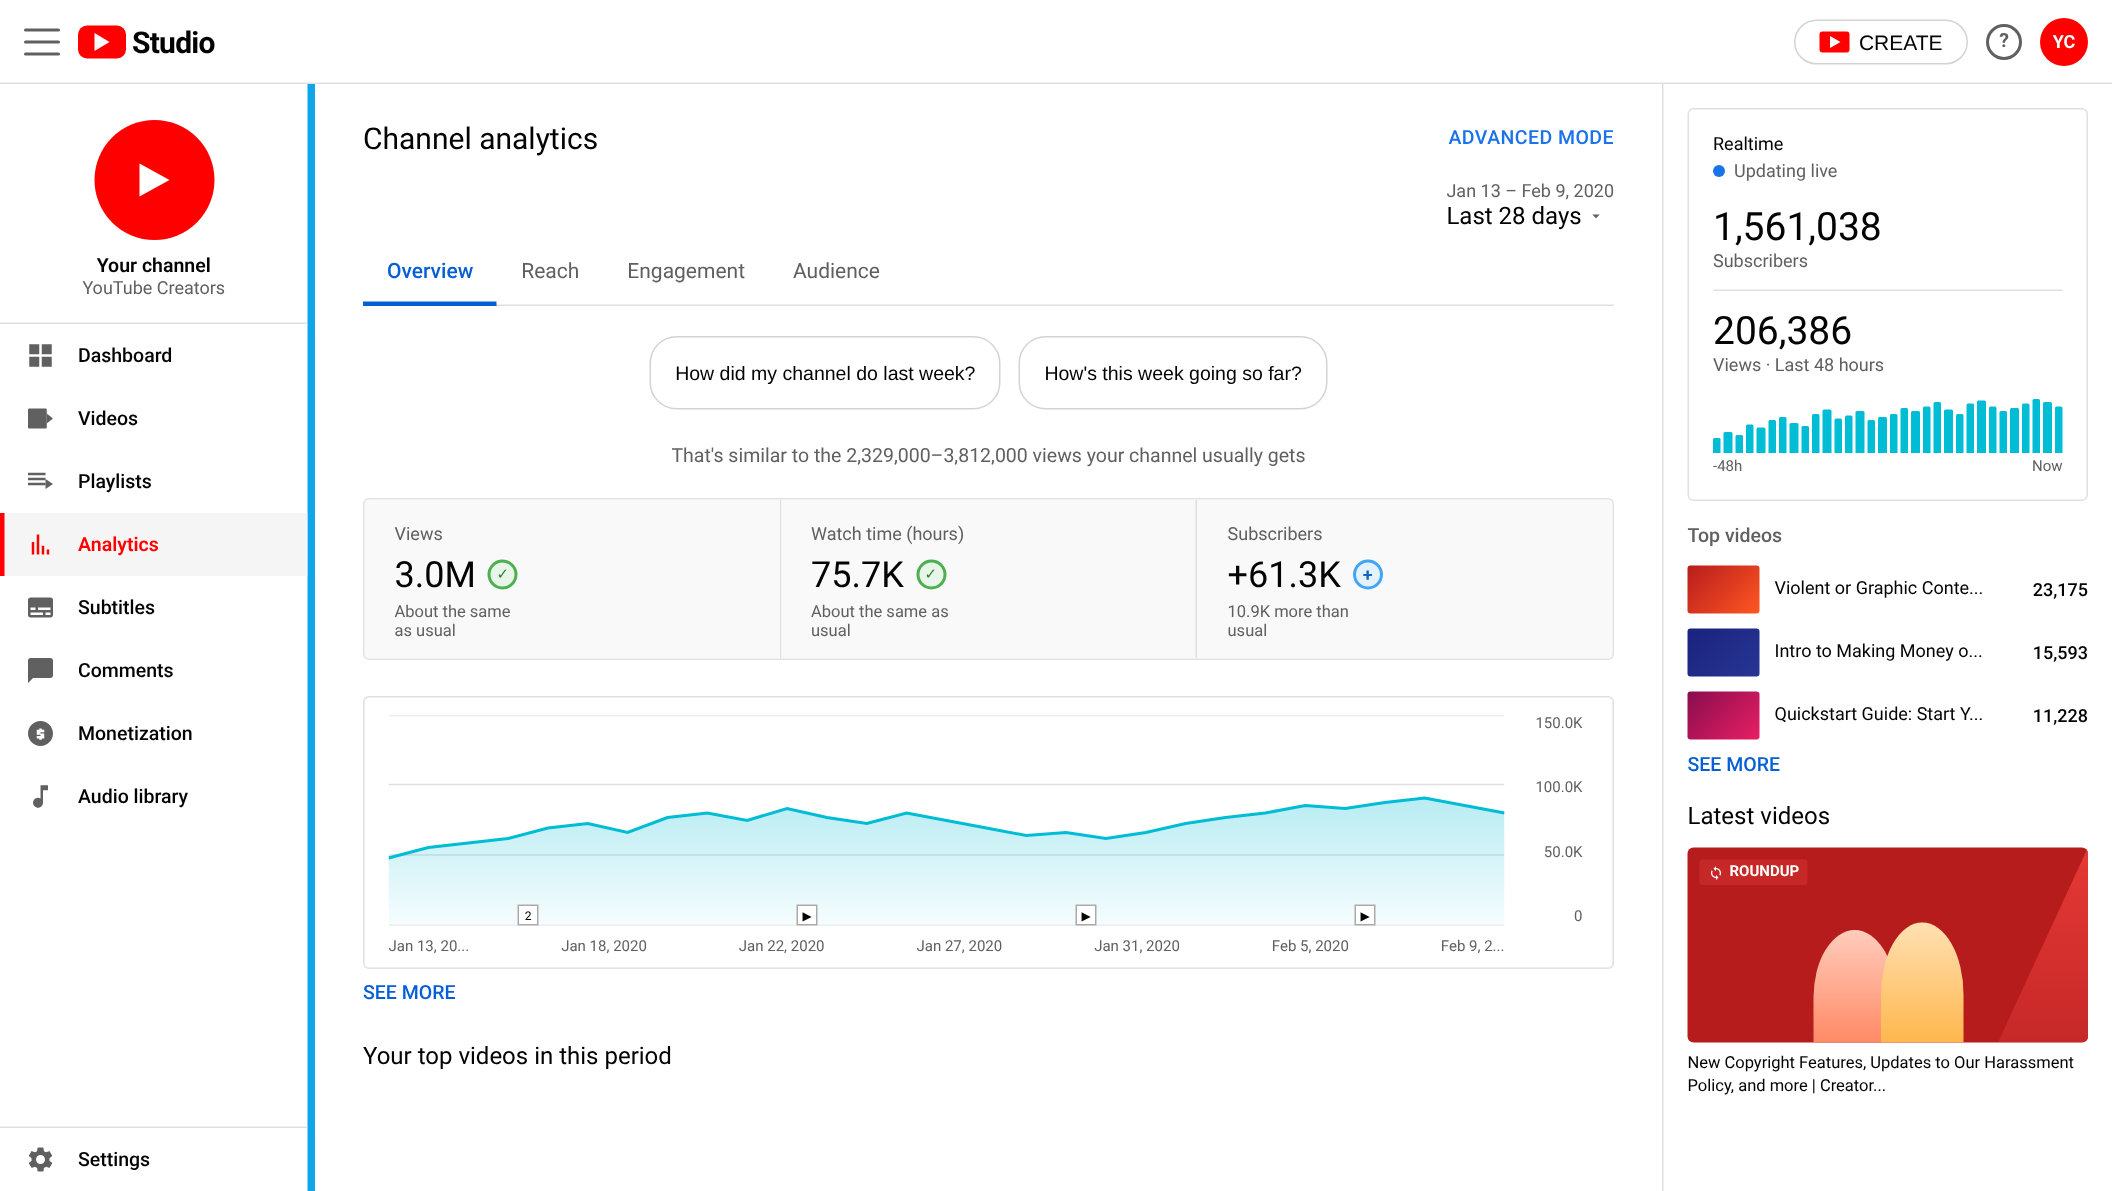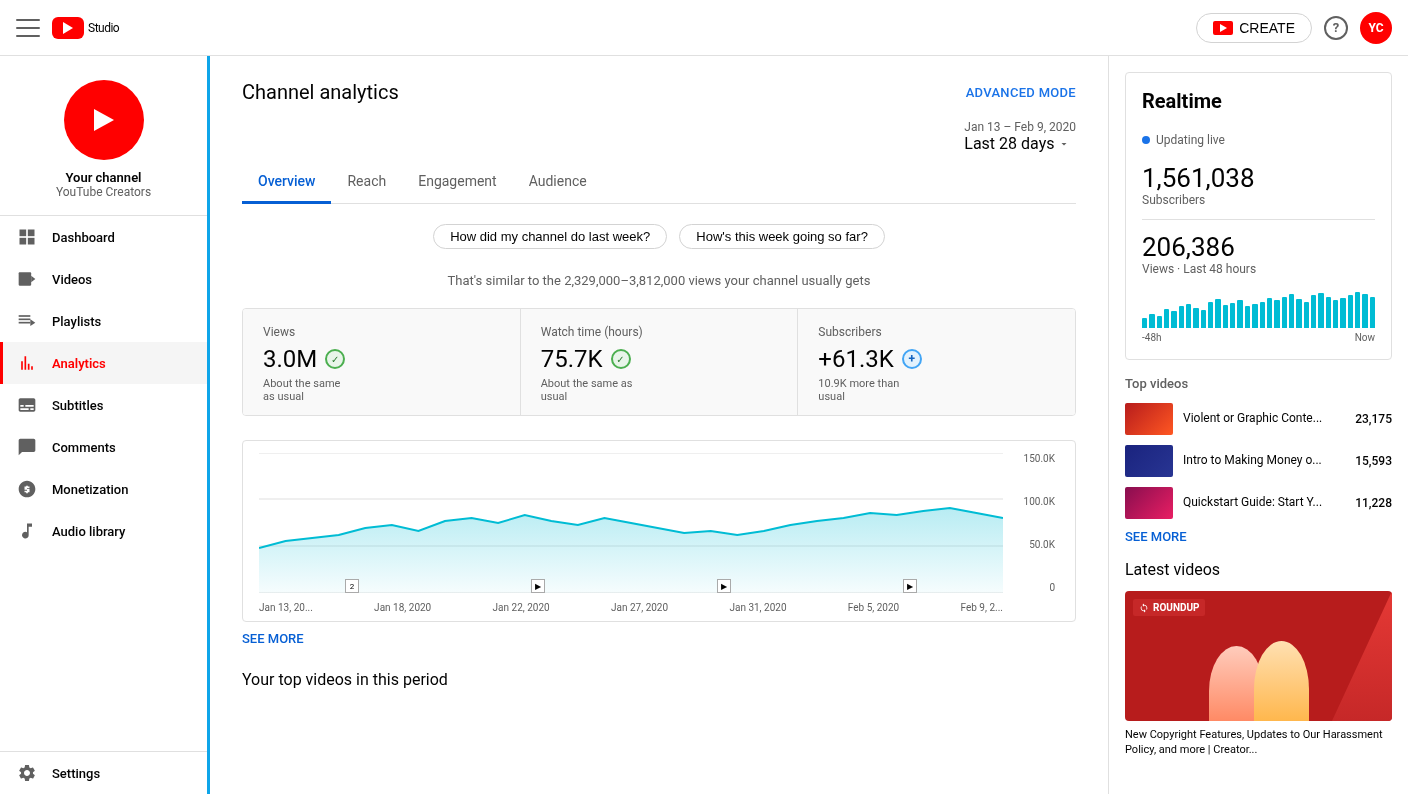--- a/index.html
+++ b/index.html
@@ -10,38 +10,38 @@
       display: flex; align-items: center; height: 56px; padding: 0 16px;
       border-bottom: 1px solid #e0e0e0; background: #fff; flex-shrink: 0;
       position: relative; z-index: 10;
     }
     .topbar-left { display: flex; align-items: center; gap: 12px; }
     .hamburger-icon { cursor: pointer; width: 24px; height: 18px; display: flex; flex-direction: column; justify-content: space-between; }
     .hamburger-icon span { display: block; height: 2px; background: #606060; border-radius: 1px; }
     .logo { display: flex; align-items: center; gap: 4px; text-decoration: none; color: #030303; font-weight: 700; font-size: 18px; }
     .logo-icon { width: 32px; height: 22px; background: #ff0000; border-radius: 6px; display: flex; align-items: center; justify-content: center; }
     .logo-icon::after { content: ''; border-left: 10px solid #fff; border-top: 6px solid transparent; border-bottom: 6px solid transparent; }
-    .logo-text { font-size: 12px; font-weight: 400; letter-spacing: -0.5px; }
+    .logo-text { font-size: 20px; font-weight: 700; letter-spacing: -0.5px; }
 
     .search-bar { flex: 1; max-width: 600px; margin: 0 auto; position: relative; }
     .search-bar input { width: 100%; padding: 8px 16px 8px 44px; border: 1px solid #d3d3d3; border-radius: 2px; font-size: 14px; outline: none; color: #030303; background: #fff; }
     .search-icon-wrap { position: absolute; left: 14px; top: 50%; transform: translateY(-50%); color: #606060; }
 
     .topbar-right { display: flex; align-items: center; gap: 12px; margin-left: auto; }
     .create-btn { display: flex; align-items: center; gap: 6px; padding: 6px 16px; border: 1px solid #d3d3d3; border-radius: 18px; font-size: 14px; font-weight: 500; cursor: pointer; background: #fff; color: #030303; }
     .create-btn .cam-icon { width: 20px; height: 14px; background: #ff0000; border-radius: 2px; display: inline-flex; align-items: center; justify-content: center; position: relative; }
     .create-btn .cam-icon::after { content: ''; border-left: 7px solid #fff; border-top: 4px solid transparent; border-bottom: 4px solid transparent; }
     .help-icon { width: 24px; height: 24px; border-radius: 50%; border: 2px solid #606060; display: flex; align-items: center; justify-content: center; color: #606060; font-size: 13px; font-weight: 700; cursor: pointer; }
     .avatar { width: 32px; height: 32px; border-radius: 50%; background: #ff0000; cursor: pointer; }
 
     
     .main-layout { display: flex; flex: 1; overflow: hidden; }
 
     
-    .sidebar { width: 210px; background: #fff; border-right: 3px solid #0ea5e9; overflow-y: auto; flex-shrink: 0; display: flex; flex-direction: column; }
+    .sidebar { width: 210px; background: #fff; border-right: 5px solid #0ea5e9; overflow-y: auto; flex-shrink: 0; display: flex; flex-direction: column; }
     .channel-info { display: flex; flex-direction: column; align-items: center; padding: 24px 16px 16px; border-bottom: 1px solid #e0e0e0; }
     .channel-avatar { width: 80px; height: 80px; background: #ff0000; border-radius: 50%; display: flex; align-items: center; justify-content: center; margin-bottom: 10px; }
     .channel-name { font-size: 13px; font-weight: 600; text-align: center; }
     .channel-sub { font-size: 12px; color: #606060; text-align: center; }
 
     .nav-items { flex: 1; }
     .nav-item { display: flex; align-items: center; gap: 14px; padding: 10px 16px; cursor: pointer; color: #030303; font-size: 13px; font-weight: 500; border-radius: 0; }
     .nav-item.active { background: #f5f5f5; font-weight: 600; }
     .nav-item .nav-icon { width: 22px; height: 22px; display: flex; align-items: center; justify-content: center; flex-shrink: 0; }
     .nav-item.active .nav-icon svg { fill: #ff0000; }
@@ -60,21 +60,21 @@
     .advanced-mode-link { color: #1a73e8; font-size: 13px; font-weight: 500; cursor: pointer; letter-spacing: 0.3px; }
 
     .tabs { display: flex; gap: 0; border-bottom: 1px solid #e0e0e0; margin-bottom: 0; }
     .tab { padding: 12px 16px; font-size: 14px; cursor: pointer; color: #606060; border-bottom: 3px solid transparent; margin-bottom: -1px; }
     .tab.active { color: #065fd4; border-bottom-color: #065fd4; font-weight: 500; }
     .date-range-text { font-size: 12px; color: #606060; }
     .date-period { font-size: 16px; color: #030303; }
 
     
     .question-btns { display: flex; gap: 12px; justify-content: center; margin: 20px 0 24px; }
-    .question-btn { padding: 4px 16px; border: 1px solid #d3d3d3; border-radius: 18px; font-size: 13px; cursor: pointer; background: #fff; color: #030303; }
+    .question-btn { padding: 16px 16px; border: 1px solid #d3d3d3; border-radius: 18px; font-size: 13px; cursor: pointer; background: #fff; color: #030303; }
 
     
     .stats-headline { text-align: center; margin-bottom: 8px; }
     .stats-headline h2 { font-size: 26px; font-weight: 700; line-height: 1.3; }
     .stats-subtext { text-align: center; font-size: 13px; color: #606060; margin-bottom: 20px; }
 
     
     .metrics-row { display: flex; gap: 0; border: 1px solid #e0e0e0; border-radius: 4px; margin-bottom: 24px; overflow: hidden; }
     .metric-card { flex: 1; padding: 16px 20px 12px; border-right: 1px solid #e0e0e0; background: #f9f9f9; }
     .metric-card:last-child { border-right: none; }
@@ -84,21 +84,21 @@
     .metric-badge { width: 20px; height: 20px; border-radius: 50%; display: flex; align-items: center; justify-content: center; font-size: 10px; }
     .metric-badge.green { background: #e8f5e9; color: #2e7d32; border: 2px solid #4caf50; }
     .metric-badge.blue { background: #e3f2fd; color: #1565c0; border: 2px solid #42a5f5; }
     .metric-note { font-size: 11px; color: #606060; }
 
     .see-more-link { color: #065fd4; font-size: 13px; font-weight: 500; cursor: pointer; display: inline-block; margin-bottom: 8px; }
 
     
     .right-panel { width: 300px; border-left: 1px solid #e0e0e0; background: #fff; overflow-y: auto; flex-shrink: 0; padding: 16px; }
     .realtime-section { border: 1px solid #e0e0e0; border-radius: 4px; padding: 16px; margin-bottom: 16px; }
-    .realtime-title { font-size: 20px; font-weight: 700; margin-bottom: 20px; }
+    .realtime-title { font-size: 12px; font-weight: 400; margin-bottom: 4px; }
     .realtime-live { display: flex; align-items: center; gap: 6px; font-size: 12px; color: #606060; margin-bottom: 16px; }
     .live-dot { width: 8px; height: 8px; background: #1a73e8; border-radius: 50%; }
     .stat-big { font-size: 26px; font-weight: 400; }
     .stat-sublabel { font-size: 12px; color: #606060; margin-bottom: 12px; }
 
     .bar-chart-mini { display: flex; align-items: flex-end; gap: 2px; height: 40px; margin-bottom: 4px; }
     .bar-mini { flex: 1; background: #00bcd4; border-radius: 1px 1px 0 0; min-height: 2px; }
     .mini-chart-labels { display: flex; justify-content: space-between; font-size: 10px; color: #606060; }
 
     .divider { border: none; border-top: 1px solid #e0e0e0; margin: 12px 0; }

